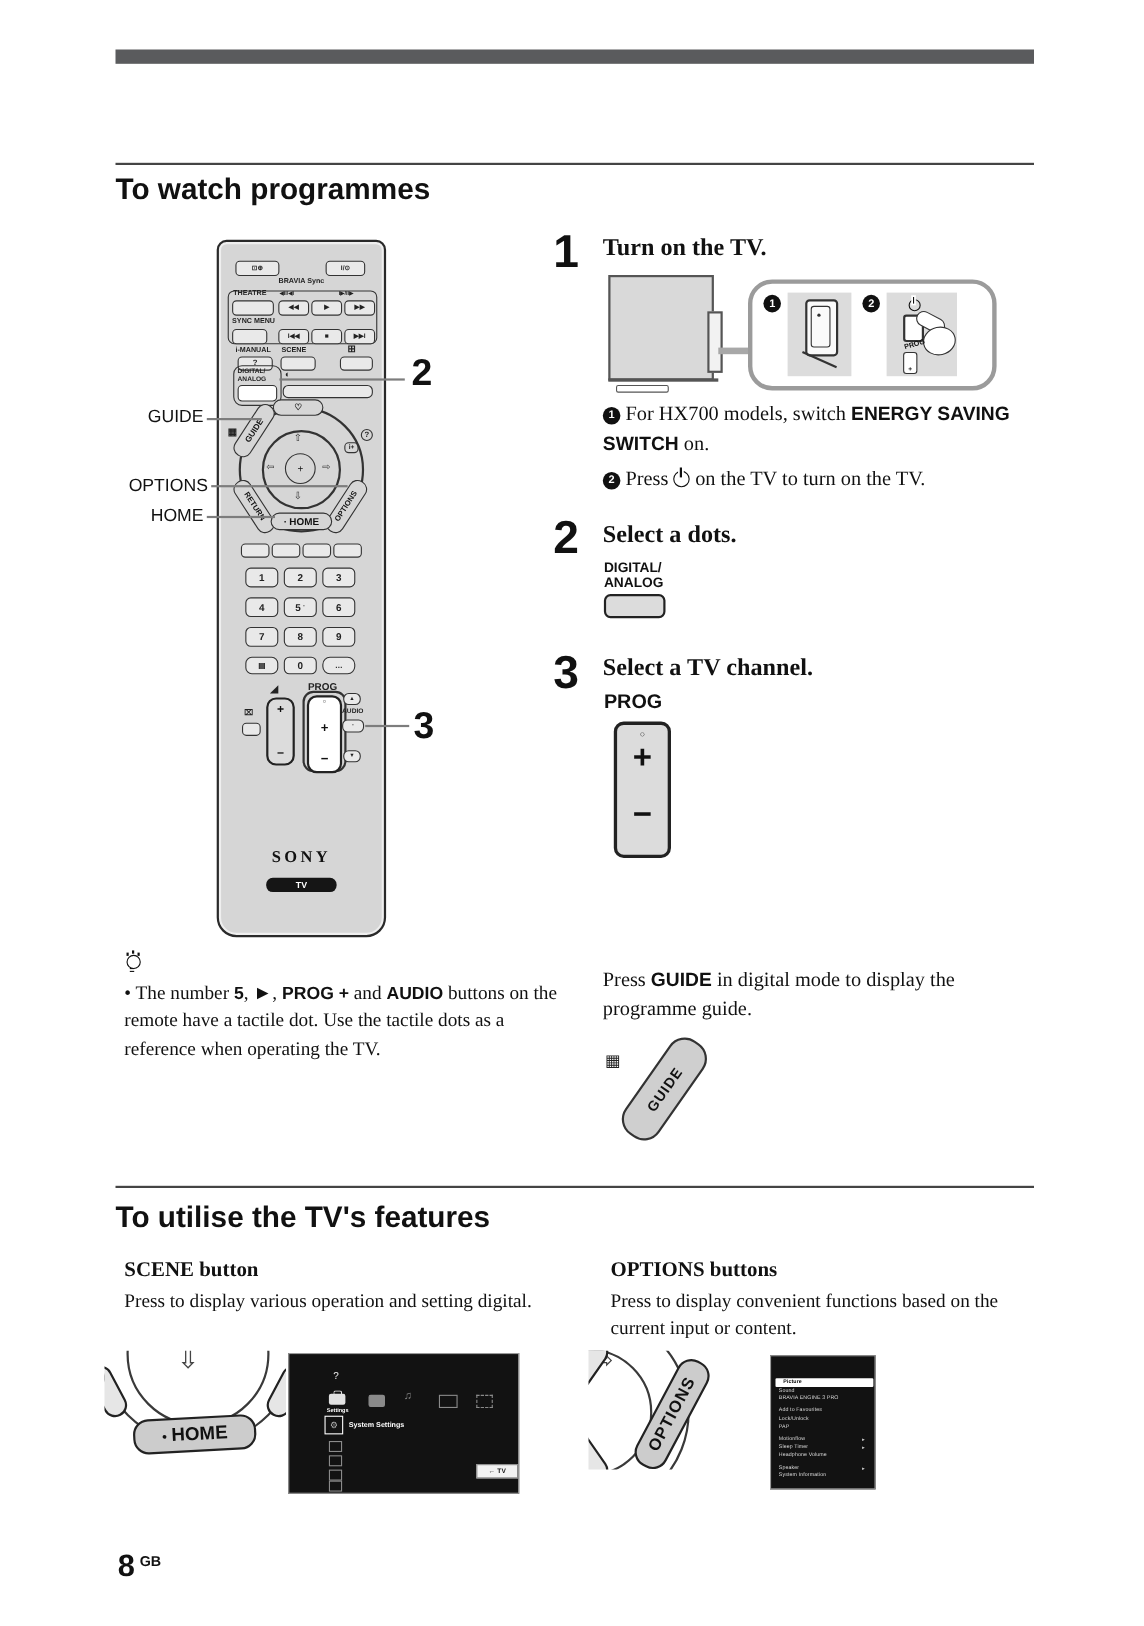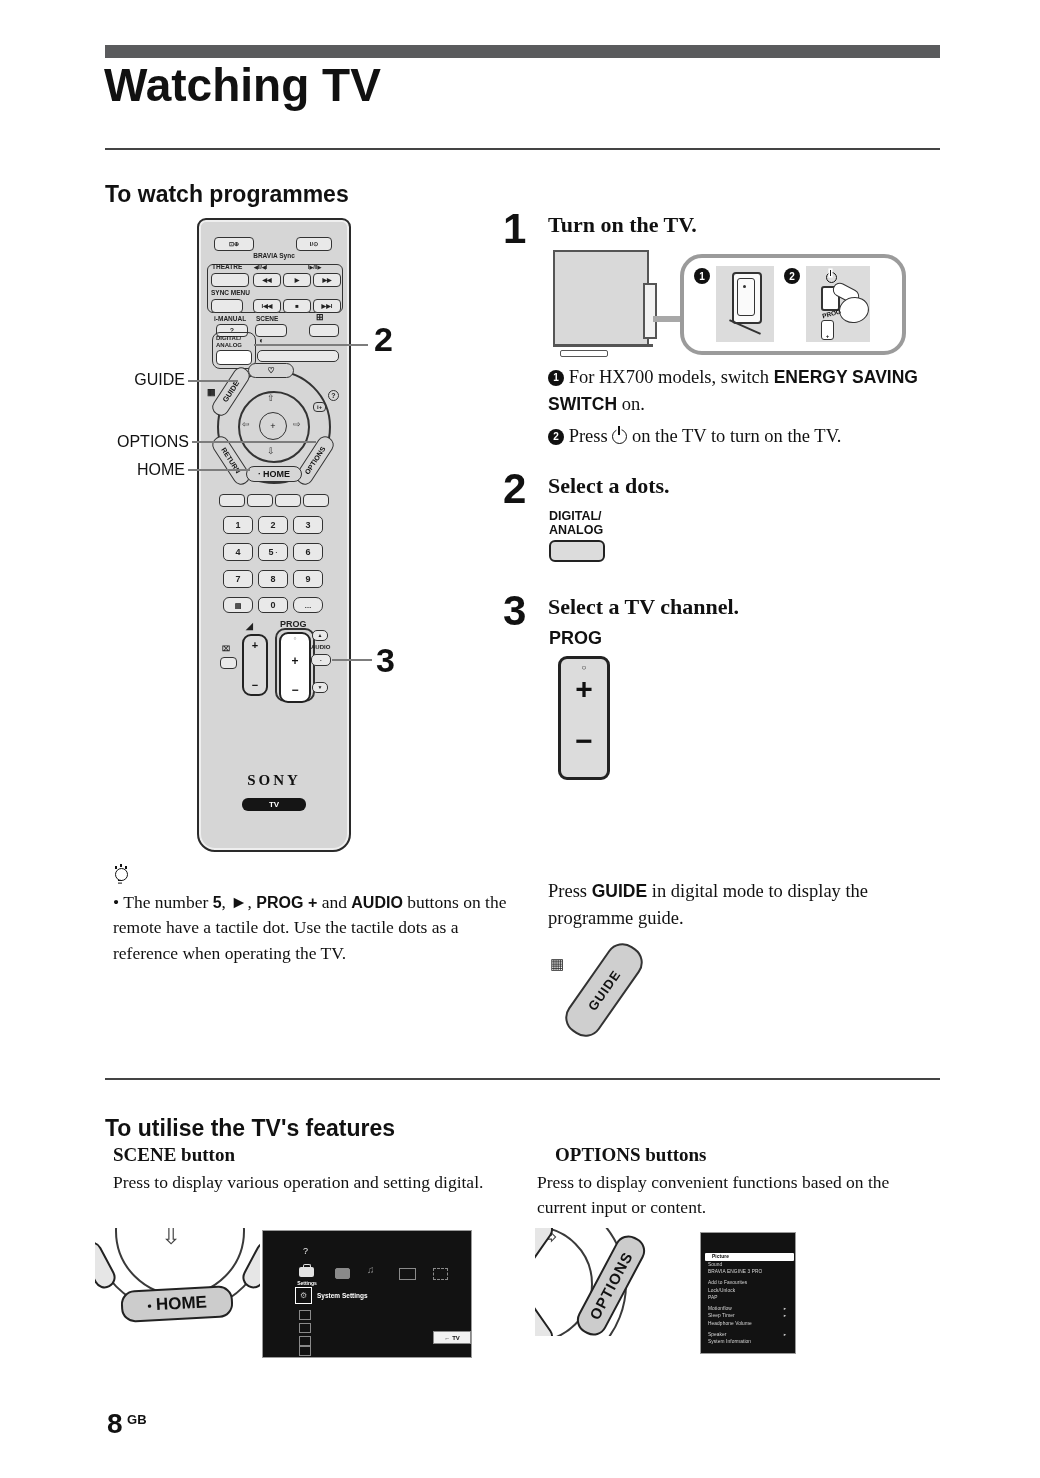--- a/index.html
+++ b/index.html
@@ -5,21 +5,21 @@
   html,body{margin:0;padding:0;background:#fff;}
   .page{position:relative;width:1040px;height:1478px;background:#fff;overflow:hidden;
         font-family:"Liberation Sans",sans-serif;color:#111;}
   .abs{position:absolute;}
   .serif{font-family:"Liberation Serif",serif;}
   .bold{font-weight:bold;}
   
   .topbar{left:105px;top:45px;width:835px;height:13px;background:#5a5b5d;}
   .h1{left:104px;top:58px;font-size:46px;font-weight:bold;letter-spacing:0px;}
   .rule{height:2px;background:#444;}
-  .h2{font-size:23px;font-weight:bold;margin-top:24px;}
+  .h2{font-size:27px;font-weight:bold;}
   
   .remote{left:197px;top:218px;width:150px;height:630px;background:#d6d6d6;
           border:2px solid #2a2a2a;border-radius:9px 9px 18px 18px;
           box-shadow:inset 0 0 0 2px #efefef;}
   .rbtn{position:absolute;background:#e9e9e9;border:1.5px solid #333;border-radius:4px;
         display:flex;align-items:center;justify-content:center;
         font-size:7px;font-weight:bold;color:#222;line-height:1;}
   .rlbl{position:absolute;font-size:6.5px;font-weight:bold;color:#222;line-height:1;white-space:nowrap;}
   .tiny{font-size:5px;}
   .groupbox{position:absolute;border:1.5px solid #333;border-radius:6px;}
@@ -75,21 +75,20 @@
   .toolbox{position:relative;width:15px;height:10px;background:#e2e2e2;border-radius:2px;}
   .toolbox::before{content:"";position:absolute;left:3.5px;top:-3.5px;width:6px;height:3px;
          border:1.5px solid #e2e2e2;border-bottom:none;border-radius:2px 2px 0 0;}
 </style>
 </head>
 <body>
 
 <div class="page">
 
   <div class="abs topbar"></div>
-  <div class="abs h1">Watching TV</div>
   <div class="abs rule" style="left:105px;top:148px;width:835px;"></div>
   <div class="abs h2" style="left:105px;top:157px;">To watch programmes</div>
 
   <div class="abs remote">
 
     <div class="rbtn" style="left:15px;top:17px;width:38px;height:12px;font-size:6px;">⊡⊕</div>
     <div class="rbtn" style="left:97px;top:17px;width:34px;height:12px;font-size:6px;">I/⊙</div>
     <div class="rlbl" style="left:0;top:33px;width:150px;text-align:center;">BRAVIA Sync</div>
     <div class="groupbox" style="left:8px;top:44px;width:134px;height:47px;"></div>
     <div class="rlbl" style="left:13px;top:44px;">THEATRE</div>
@@ -259,21 +258,21 @@
   <div class="gpill" style="left:585px;top:938px;">
       <span>GUIDE</span>
     </div>
 
   <div class="abs rule" style="left:105px;top:1078px;width:835px;"></div>
   <div class="abs h2" style="left:105px;top:1091px;">To utilise the TV's features</div>
 
   <div class="abs serif bold" style="left:113px;top:1144px;font-size:19px;">SCENE button</div>
   <div class="abs bodytext" style="left:113px;top:1170px;width:400px;font-size:17.5px;">Press to display various operation and setting digital.</div>
   <div class="abs serif bold" style="left:555px;top:1144px;font-size:19px;">OPTIONS buttons</div>
-  <div class="abs bodytext" style="left:537px;top:1170px;width:390px;font-size:17.5px;">Press to display convenient functions based on the current input or content.</div>
+  <div class="abs bodytext" style="left:555px;top:1170px;width:390px;font-size:17.5px;">Press to display convenient functions based on the current input or content.</div>
 
   <div class="arcwrap" style="left:95px;top:1228px;width:165px;height:108px;">
     <div class="arc" style="left:-6px;top:-96px;width:178px;height:178px;"></div>
     <div class="arc" style="left:20px;top:-62px;width:126px;height:126px;"></div>
     <div class="abs" style="left:66px;top:-6px;font-size:24px;color:#444;">⇩</div>
     <div class="bigpill" style="left:-22px;top:26px;width:46px;height:18px;transform:rotate(62deg);background:#e6e6e6;"></div>
     <div class="bigpill" style="left:140px;top:26px;width:46px;height:18px;transform:rotate(-62deg);background:#e6e6e6;"></div>
     <div class="bigpill" style="left:26px;top:60px;width:108px;height:28px;transform:rotate(-3deg);font-size:17px;">
         <span style="font-size:8px;margin-right:4px;">●</span>
         <span>HOME</span>

